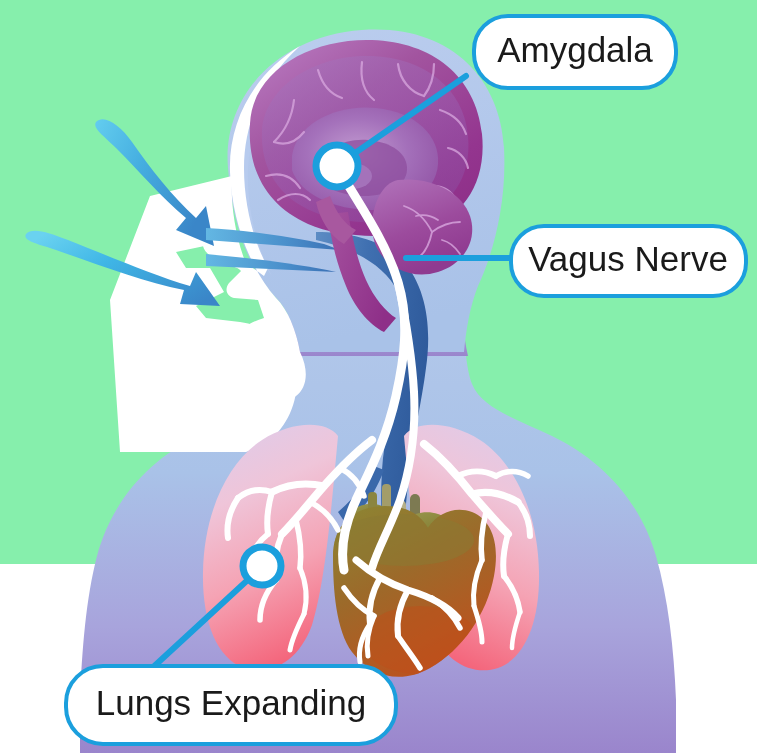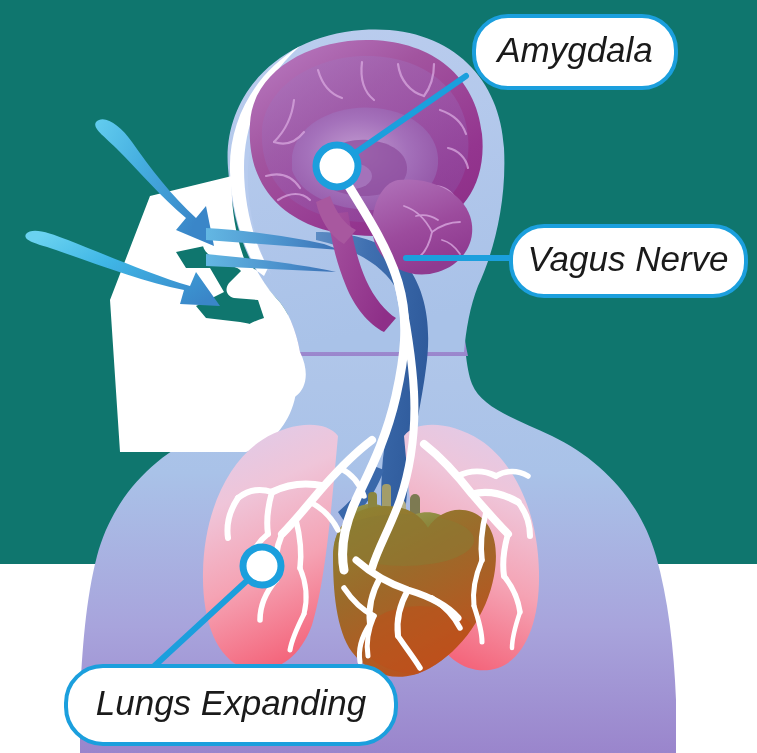--- a/index.html
+++ b/index.html
@@ -12,22 +12,21 @@
     width: 757px;
     height: 753px;
     font-family: "Liberation Sans", sans-serif;
     overflow: hidden;
     position: relative;
   }
   #stage {
     position: relative;
     width: 757px;
     height: 564px;
-    background: #0f766e;
-    font-style: italic;
+    background: #86efac;
   }
   #stage > svg {
     position: absolute;
     top: 0;
     left: 0;
   }
   .callout-text {
     font-family: "Liberation Sans", sans-serif;
     font-size: 35px;
     fill: #1a1a1a;

